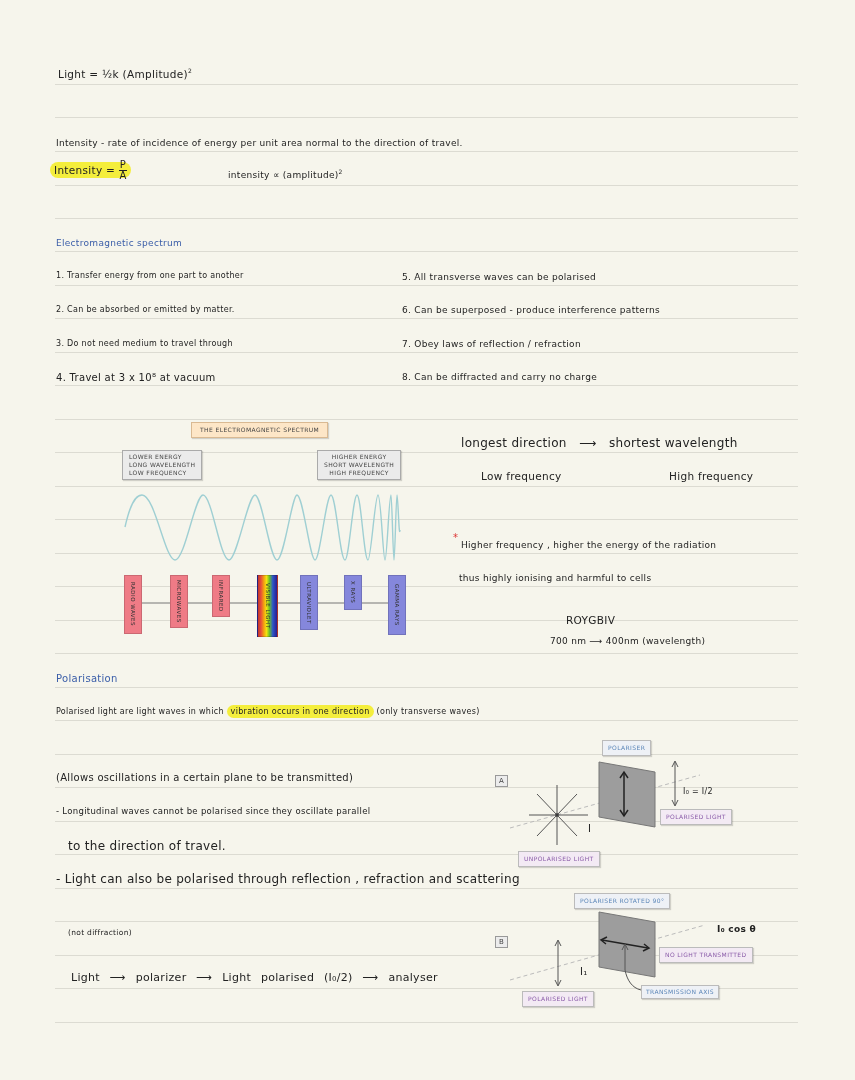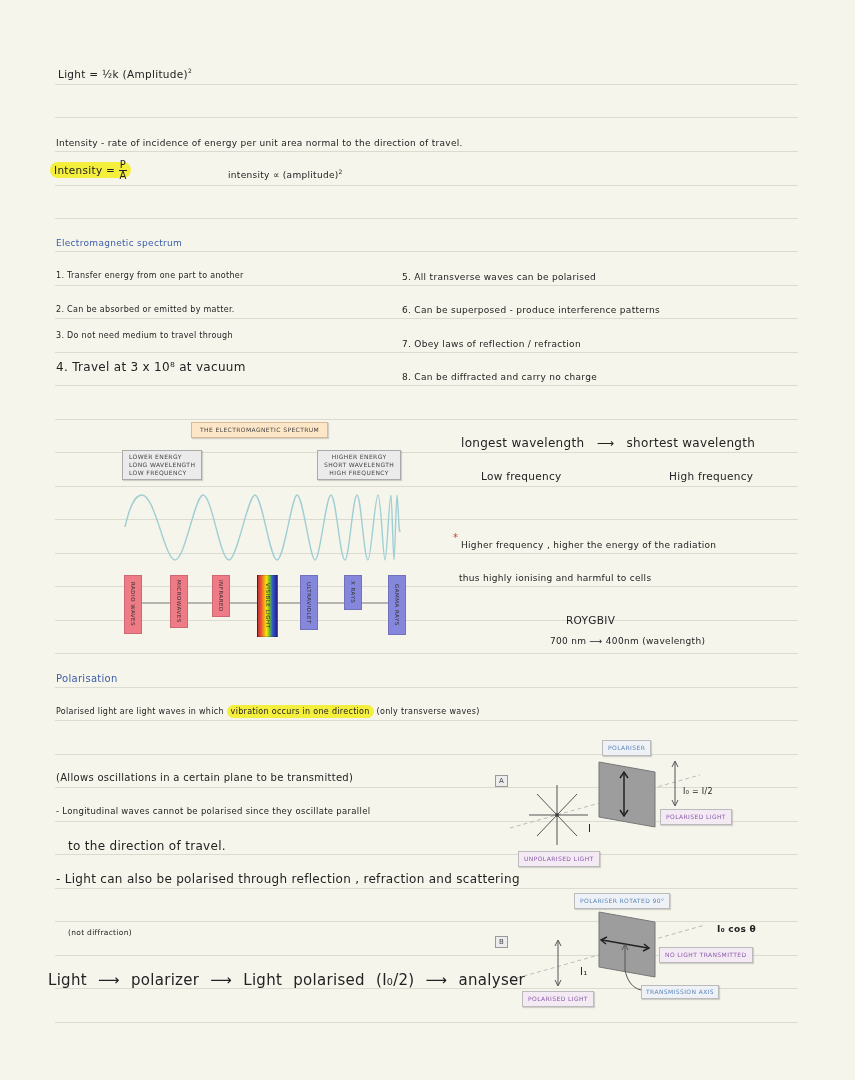--- a/index.html
+++ b/index.html
@@ -78,22 +78,22 @@
   <span class="frac"><span class="num">P</span><span class="den">A</span></span></span>
 </div>
 <div class="hw" style="left:228px;top:168px">
   <span>intensity ∝ (amplitude)</span><sup>2</sup>
 </div>
 
 <div class="hw blue" style="left:56px;top:238px">Electromagnetic spectrum</div>
 
 <div class="hw" style="left:56px;top:271px;font-size:8px">1. Transfer energy from one part to another</div>
 <div class="hw" style="left:56px;top:305px;font-size:8px">2. Can be absorbed or emitted by matter.</div>
-<div class="hw" style="left:56px;top:331px;font-size:8px">3. Do not need medium to travel through</div>
-<div class="hw" style="left:56px;top:360px;font-size:12px">4. Travel at 3 x 10⁸ at vacuum</div>
+<div class="hw" style="left:56px;top:339px;font-size:8px">3. Do not need medium to travel through</div>
+<div class="hw" style="left:56px;top:372px;font-size:10px">4. Travel at 3 x 10⁸ at vacuum</div>
 
 <div class="hw" style="left:402px;top:272px">5. All transverse waves can be polarised</div>
 <div class="hw" style="left:402px;top:305px">6. Can be superposed - produce interference patterns</div>
 <div class="hw" style="left:402px;top:339px">7. Obey laws of reflection / refraction</div>
 <div class="hw" style="left:402px;top:372px">8. Can be diffracted and carry no charge</div>
 
 <div class="box title" style="left:191px;top:422px">THE ELECTROMAGNETIC SPECTRUM</div>
 <div class="box info" style="left:122px;top:450px">
   <div>LOWER ENERGY</div>
   <div>LONG WAVELENGTH</div>
@@ -161,21 +161,21 @@
     <span>ULTRAVIOLET</span>
   </div>
 <div class="band blue" style="left:344px;top:575px;height:33px">
     <span>X RAYS</span>
   </div>
 <div class="band blue" style="left:388px;top:575px;height:58px">
     <span>GAMMA RAYS</span>
   </div>
 
 <div class="hw big" style="left:461px;top:436px">
-  <span>longest wavelength</span>
+  <span>longest direction</span>
   &nbsp;&nbsp;<span>⟶</span>&nbsp;&nbsp;
   <span>shortest wavelength</span>
 </div>
 <div class="hw med" style="left:481px;top:470px">Low frequency</div>
 <div class="hw med" style="left:669px;top:470px">High frequency</div>
 <div class="hw" style="left:453px;top:532px;color:#d33;font-size:10px">*</div>
 <div class="hw" style="left:461px;top:540px">Higher frequency , higher the energy of the radiation</div>
 <div class="hw" style="left:459px;top:573px">thus highly ionising and harmful to cells</div>
 <div class="hw med" style="left:566px;top:614px">ROYGBIV</div>
 <div class="hw" style="left:550px;top:636px">700 nm ⟶ 400nm (wavelength)</div>
@@ -185,21 +185,21 @@
   <span>Polarised light are light waves in which</span>
   <span class="hl">vibration occurs in one direction</span>
   <span>(only transverse waves)</span>
 </div>
 <div class="hw" style="left:56px;top:772px;font-size:10px">(Allows oscillations in a certain plane to be transmitted)</div>
 <div class="hw" style="left:56px;top:806px;font-size:8.5px">- Longitudinal waves cannot be polarised since they oscillate parallel</div>
 <div class="hw" style="left:68px;top:839px;font-size:12px">to the direction of travel.</div>
 <div class="hw" style="left:56px;top:872px;font-size:12px">- Light can also be polarised through reflection , refraction and scattering</div>
 <div class="hw" style="left:68px;top:928px;font-size:7.5px">(not diffraction)</div>
 
-<div class="hw" style="left:48px;top:971px;font-size:15px;word-spacing:6px">
+<div class="hw" style="left:71px;top:971px;font-size:11px;word-spacing:6px">
   <span>Light</span>
   <span>⟶</span>
   <span>polarizer</span>
   <span>⟶</span>
   <span>Light polarised (I₀/2)</span>
   <span>⟶</span>
   <span>analyser</span>
 </div>
 
 <div class="label-letter" style="left:495px;top:775px">A</div>

